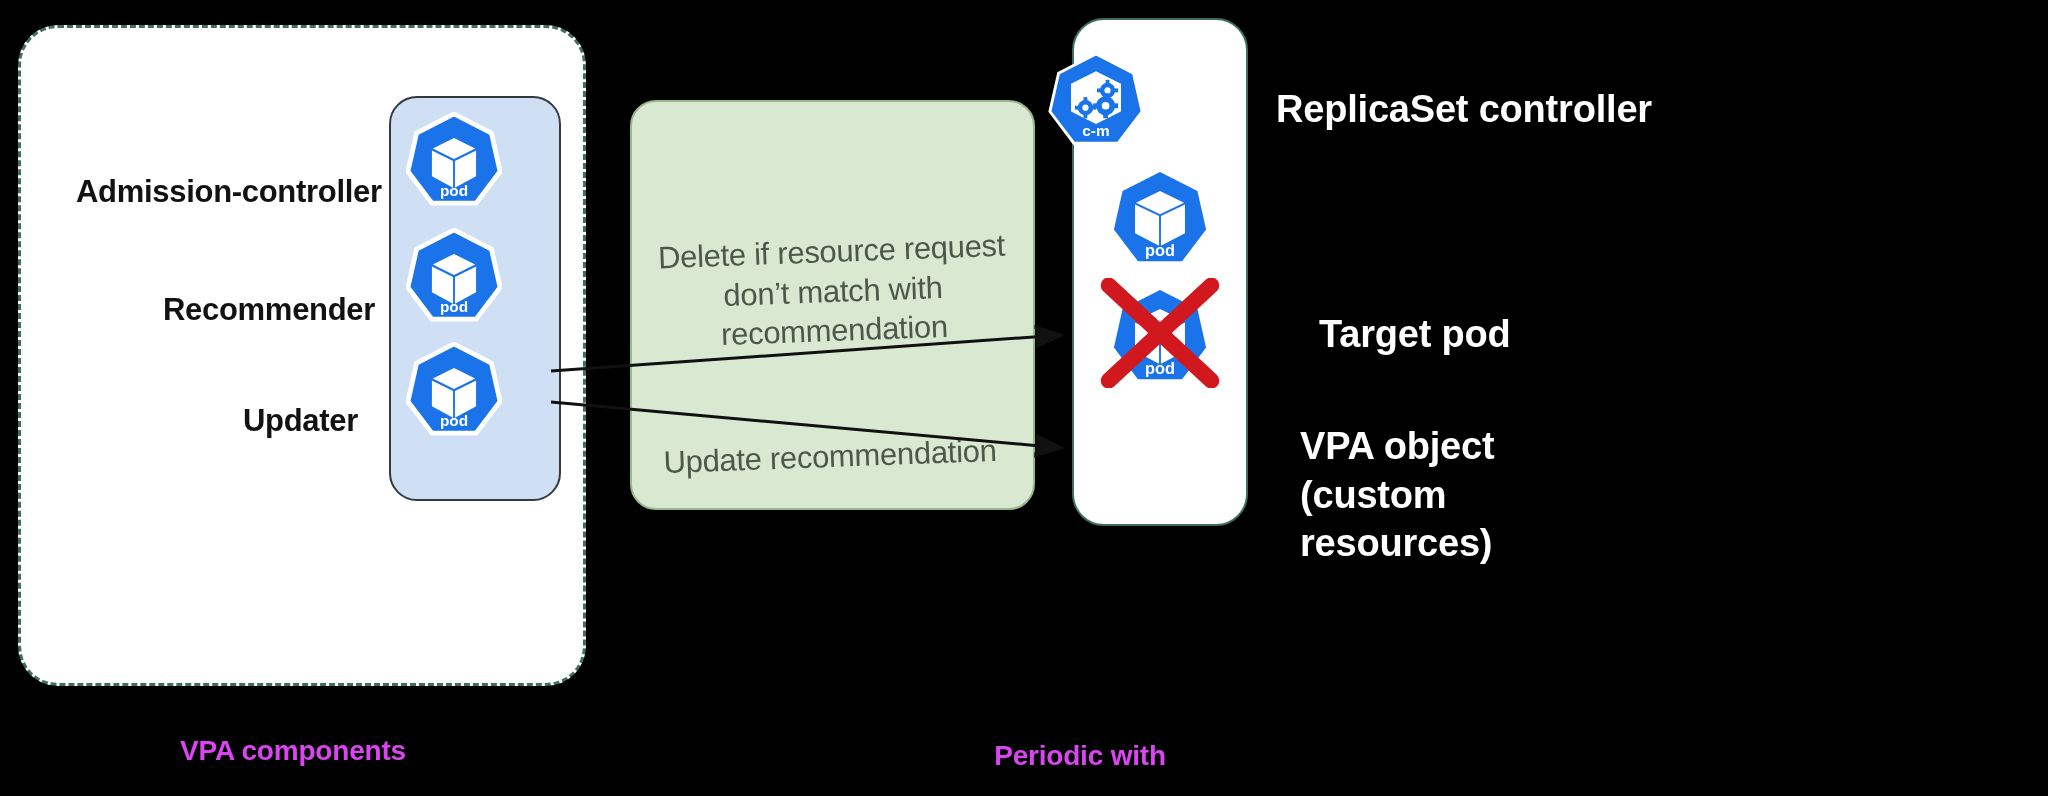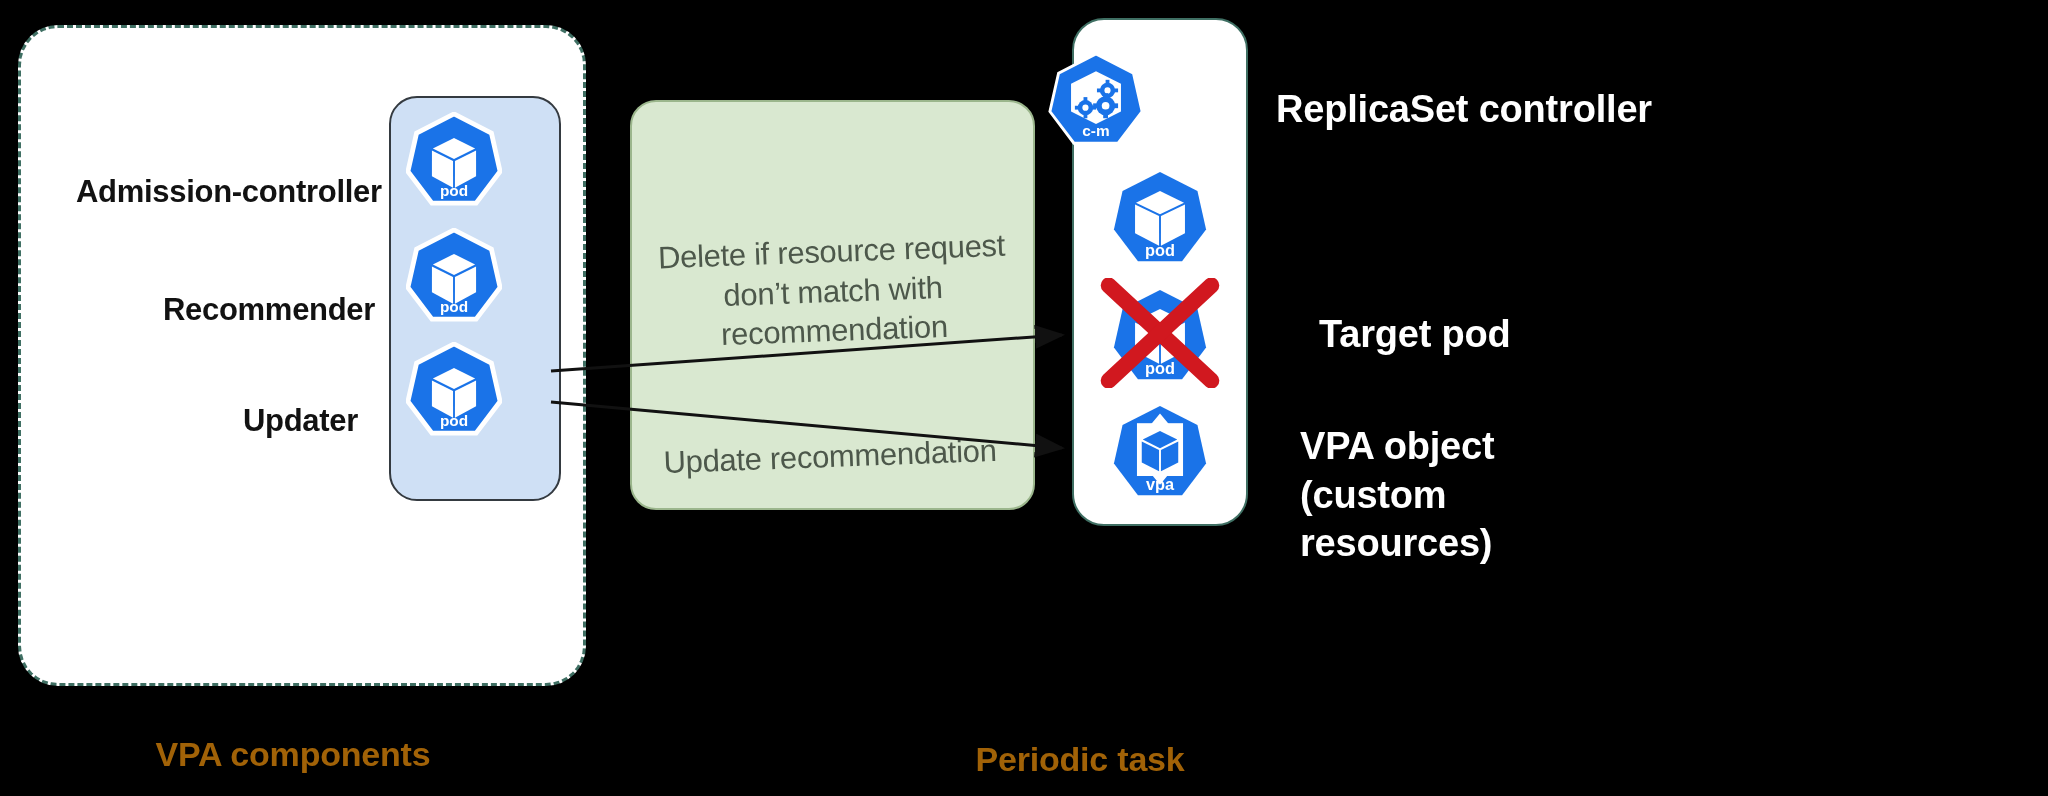--- a/index.html
+++ b/index.html
@@ -71,21 +71,21 @@
     position:absolute;color:#ffffff;font-weight:bold;font-size:38px;
     letter-spacing:-0.2px;line-height:1.28;
   }
   #rl-replicaset{left:1276px;top:85px;}
   #rl-metrics{left:1276px;top:203px;}
   #rl-target{left:1276px;top:310px;margin-left:43px;}
   #rl-vpa{left:1276px;top:422px;width:300px;margin-left:24px;}
 
   
   .caption{
-    position:absolute;color:#a16207;font-weight:bold;font-size:34px;
+    position:absolute;color:#d946ef;font-weight:bold;font-size:28px;
     letter-spacing:-0.2px;text-align:center;white-space:nowrap;
   }
   #cap-vpa{left:0px;top:735px;width:586px;}
   #cap-periodic{left:830px;top:740px;width:500px;}
 </style>
 </head>
 <body>
 
 <div class="stage">
 
@@ -202,35 +202,21 @@
       </g>
       <text x="50" y="90" fill="#ffffff" font-size="17" font-weight="bold" text-anchor="middle" font-family="Liberation Sans, sans-serif">pod</text>
     </svg>
   </div>
 
   <svg class="redx" viewBox="0 0 100 90">
     <line x1="8" y1="6" x2="92" y2="84" stroke="#d1181f" stroke-width="13" stroke-linecap="round"></line>
     <line x1="92" y1="6" x2="8" y2="84" stroke="#d1181f" stroke-width="13" stroke-linecap="round"></line>
   </svg>
 
-  <div class="k8s" id="icon-vpa">
-    <svg viewBox="0 0 100 100">
-      <polygon points="50,2 89,22 98,62 73,95 27,95 2,62 11,22" fill="#1a73e8"></polygon>
-      <rect x="26" y="20" width="48" height="55" fill="#ffffff"></rect>
-      <path d="M50 10 L60 22 L54 22 L54 30 L46 30 L46 22 L40 22 Z" fill="#ffffff"></path>
-      <path d="M50 84 L40 72 L46 72 L46 64 L54 64 L54 72 L60 72 Z" fill="#ffffff"></path>
-      <g fill="#1a73e8">
-        <polygon points="50,28 68,37 50,46 32,37"></polygon>
-        <polygon points="31,39 49,48 49,70 31,61"></polygon>
-        <polygon points="51,48 69,39 69,61 51,70"></polygon>
-      </g>
-      <text x="50" y="90" fill="#ffffff" font-size="17" font-weight="bold" text-anchor="middle" font-family="Liberation Sans, sans-serif">vpa</text>
-    </svg>
-  </div>
 
   <div class="right-label" id="rl-replicaset">ReplicaSet controller</div>
   <div class="right-label" id="rl-target">Target pod</div>
   <div class="right-label" id="rl-vpa">VPA object (custom resources)</div>
 
   <div class="caption" id="cap-vpa">VPA components</div>
-  <div class="caption" id="cap-periodic">Periodic task</div>
+  <div class="caption" id="cap-periodic">Periodic with</div>
 
 </div>
 
 </body></html>

